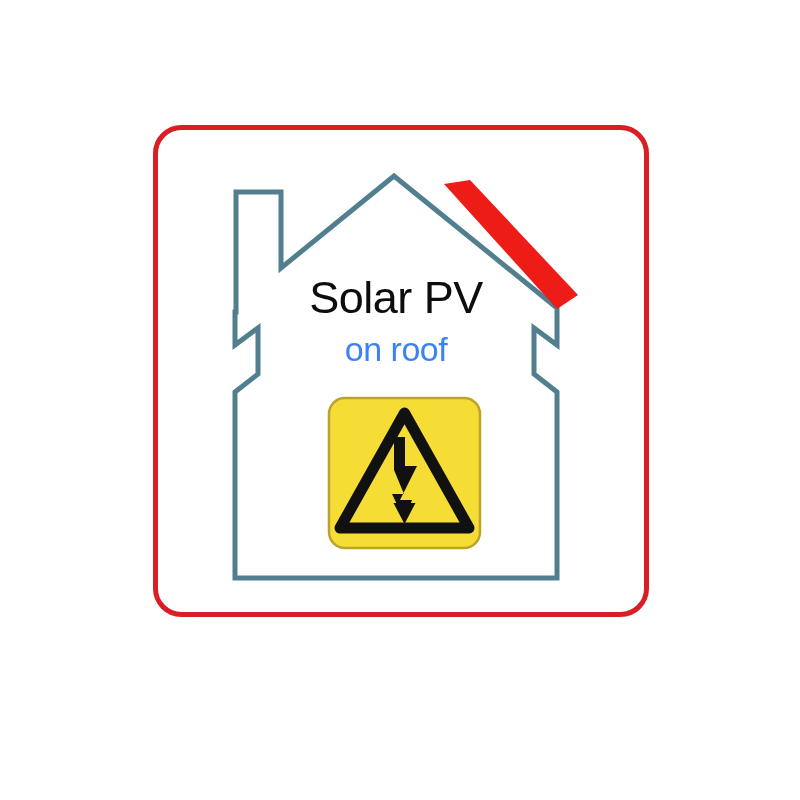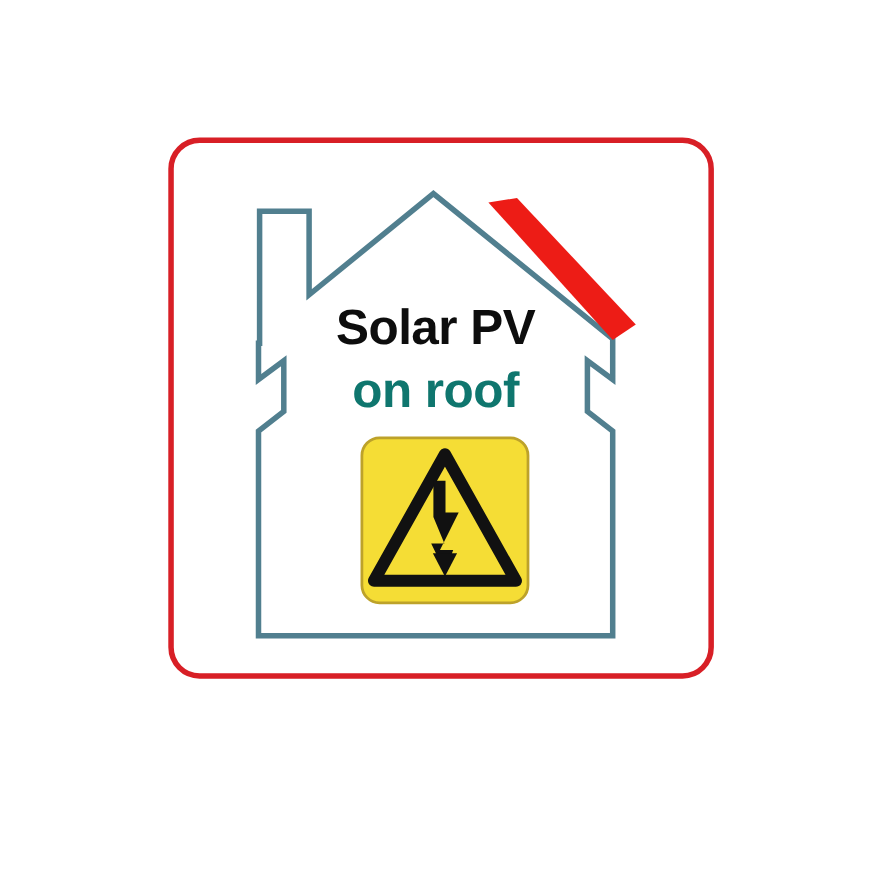--- a/index.html
+++ b/index.html
@@ -35,21 +35,21 @@
     top: 0;
     width: 800px;
     height: 800px;
     pointer-events: none;
   }
   .sign-line {
     position: absolute;
     width: 792px;
     text-align: center;
     font-family: "Liberation Sans", sans-serif;
-    font-weight: bold;
+    font-weight: normal;
     color: #0d0d0d;
     letter-spacing: -0.5px;
     line-height: 1;
     white-space: nowrap;
   }
   #line-1 {
     top: 275px;
     font-size: 45px;
   }
   #line-2 {
@@ -116,18 +116,18 @@
                L 404 494
                L 394 470
                Z" fill="#111111"></path>
 
       <path d="M 393.5 503 L 415.5 503 L 404.5 524 Z" fill="#111111"></path>
     </g>
   </svg>
 
   <div id="sign-text-layer">
     <div class="sign-line" id="line-1" style="color: rgb(13, 13, 13); font-size: 45px;">Solar PV</div>
-    <div class="sign-line" id="line-2" style="color: #0f766e; font-size: 45px;">on roof</div>
+    <div class="sign-line" id="line-2" style="color: #3b82f6; font-size: 34px;">on roof</div>
   </div>
 
   <div class="visually-hidden">Solar PV on roof</div>
   <div class="visually-hidden">Danger electricity</div>
 </div>
 
 </body></html>

